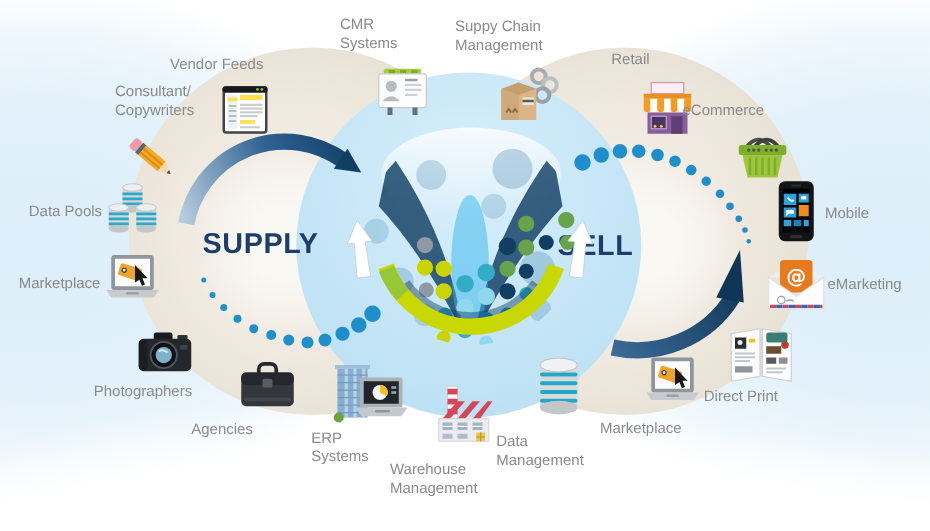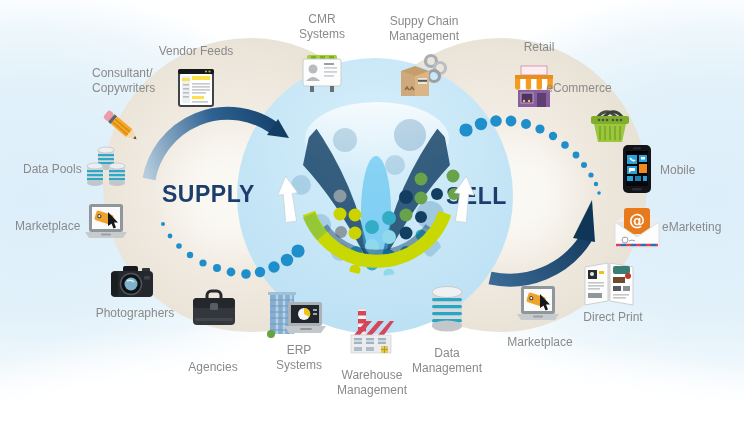--- a/index.html
+++ b/index.html
@@ -30,21 +30,21 @@
   .ovl{position:absolute;left:0;top:0;z-index:7;pointer-events:none;}
   .sph-txt{position:absolute;z-index:8;color:#fff;text-align:center;font-weight:bold;
     text-shadow:0 1px 2px rgba(8,50,80,.55);}
   .t-ent{left:293px;top:137px;width:160px;font-size:15px;letter-spacing:1px;}
   .t-pim{left:303px;top:151px;width:140px;font-size:30px;letter-spacing:1px;}
   .cycle{position:absolute;z-index:5;font-weight:bold;font-size:23px;color:#1d3e6d;
     text-align:left;letter-spacing:.5px;}
   .c-supply{left:162px;top:181px;width:140px;}
   .c-sell{left:446px;top:183px;width:140px;}
   .lbl{position:absolute;z-index:9;font-size:12px;line-height:14.5px;color:#8a8a8a;
-    text-align:center;white-space:pre-line;}
+    white-space:pre-line;}
   .lbl.la{text-align:left;}
   .ico{position:absolute;z-index:9;}
   .z2{z-index:2}.z3{z-index:3}.z4{z-index:4}
 </style>
 </head>
 <body>
 
 <div class="stage">
 
   <div class="blob bg-left"></div>
@@ -282,21 +282,21 @@
         <rect x="3" y="13" width="7" height="24" rx="3" fill="#1b1e21"></rect>
         <circle cx="23" cy="25" r="10.5" fill="#101214" stroke="#4e555c" stroke-width="1.5"></circle>
         <circle cx="23" cy="25" r="6.5" fill="#7fb3cc"></circle>
         <path d="M19,22 a6,6 0 0 1 7,1" stroke="#e8f4ff" stroke-width="1.5" fill="none" opacity=".85"></path>
         <rect x="36" y="17" width="6" height="3.5" rx="1" fill="#3b424a"></rect>
       </svg>
     </div>
   </div>
 
   <div class="node">
-    <div class="lbl" style="left:153px;top:336px;width:120px;margin-top:24px;">Agencies</div>
+    <div class="lbl" style="left:153px;top:336px;width:120px;">Agencies</div>
     <div class="ico" style="left:190px;top:287px;">
       <svg width="48" height="40" viewBox="0 0 48 40">
         <rect x="17" y="4" width="14" height="11" rx="4.5" fill="none" stroke="#26292d" stroke-width="3"></rect>
         <rect x="3" y="11" width="42" height="27" rx="4" fill="#33373c"></rect>
         <rect x="3" y="11" width="42" height="10" rx="4" fill="#24272b"></rect>
         <rect x="20" y="16" width="8" height="7" rx="1.5" fill="#585d63"></rect>
         <rect x="5" y="31" width="38" height="3" rx="1.5" fill="#42474d"></rect>
       </svg>
     </div>
   </div>
@@ -429,21 +429,21 @@
         <rect x="8" y="26" width="32" height="17" fill="#8a5d9e"></rect>
         <rect x="11" y="29" width="12" height="10" fill="#4e3361" stroke="#b9a6c6" stroke-width="1"></rect>
         <rect x="27" y="29" width="9" height="14" fill="#5d3f73"></rect>
         <circle cx="14" cy="37" r="1.2" fill="#e8c84a"></circle>
           <circle cx="19" cy="37" r="1.2" fill="#e8c84a"></circle>
       </svg>
     </div>
   </div>
 
   <div class="node">
-    <div class="lbl" style="left:529px;top:81px;width:100px;">eCommerce</div>
+    <div class="lbl" style="left:546px;top:81px;width:100px;">eCommerce</div>
     <div class="ico" style="left:586px;top:104px;">
       <svg width="48" height="40" viewBox="0 0 48 40">
         <path d="M11,14 Q20,2 30,13" stroke="#474f44" stroke-width="3" fill="none"></path>
         <path d="M37,14 Q28,2 18,13" stroke="#3a4138" stroke-width="3" fill="none"></path>
         <rect x="5" y="12" width="38" height="8" rx="2" fill="#7fae2a"></rect>
         <polygon points="8,20 40,20 36,38 12,38" fill="#9cc73c"></polygon>
         <path d="M14,22 V36 M19,22 V36 M24,22 V36 M29,22 V36 M34,22 V36" stroke="#7fae2a" stroke-width="2"></path>
         <circle cx="13" cy="16" r="1.3" fill="#4a5147"></circle>
           <circle cx="17" cy="16" r="1.3" fill="#4a5147"></circle>
         <circle cx="21" cy="16" r="1.3" fill="#4a5147"></circle>

